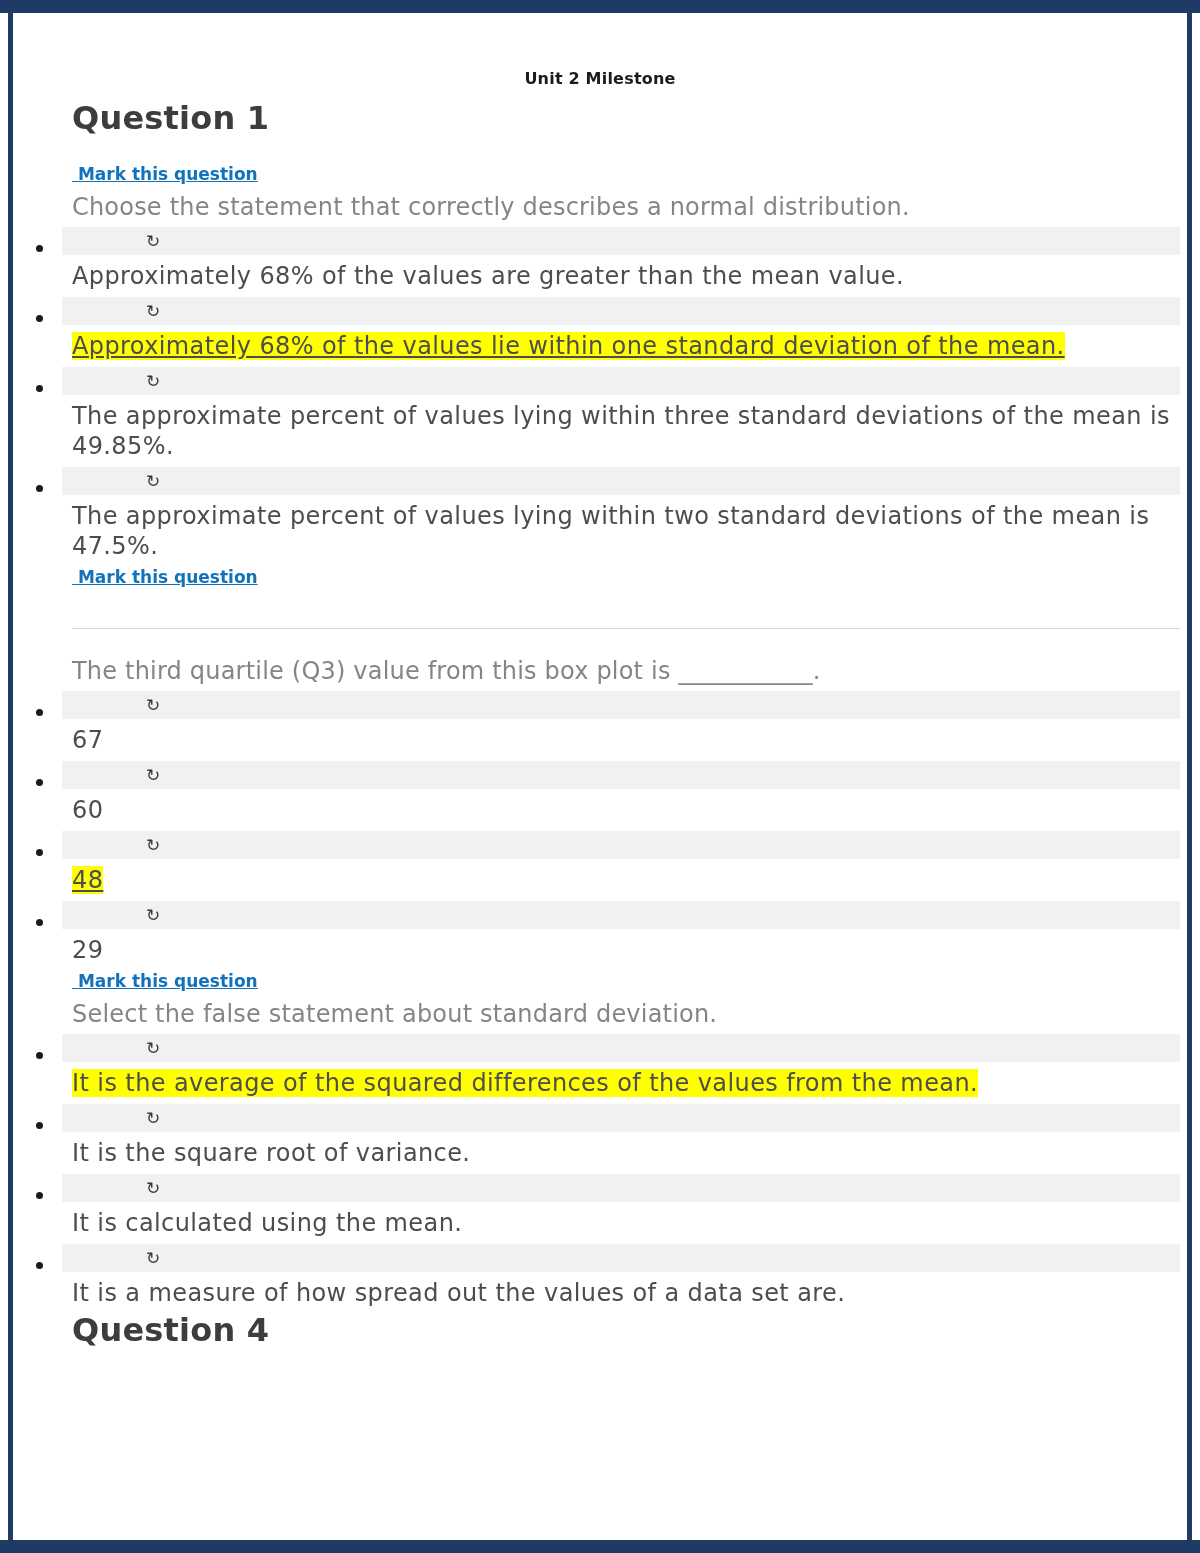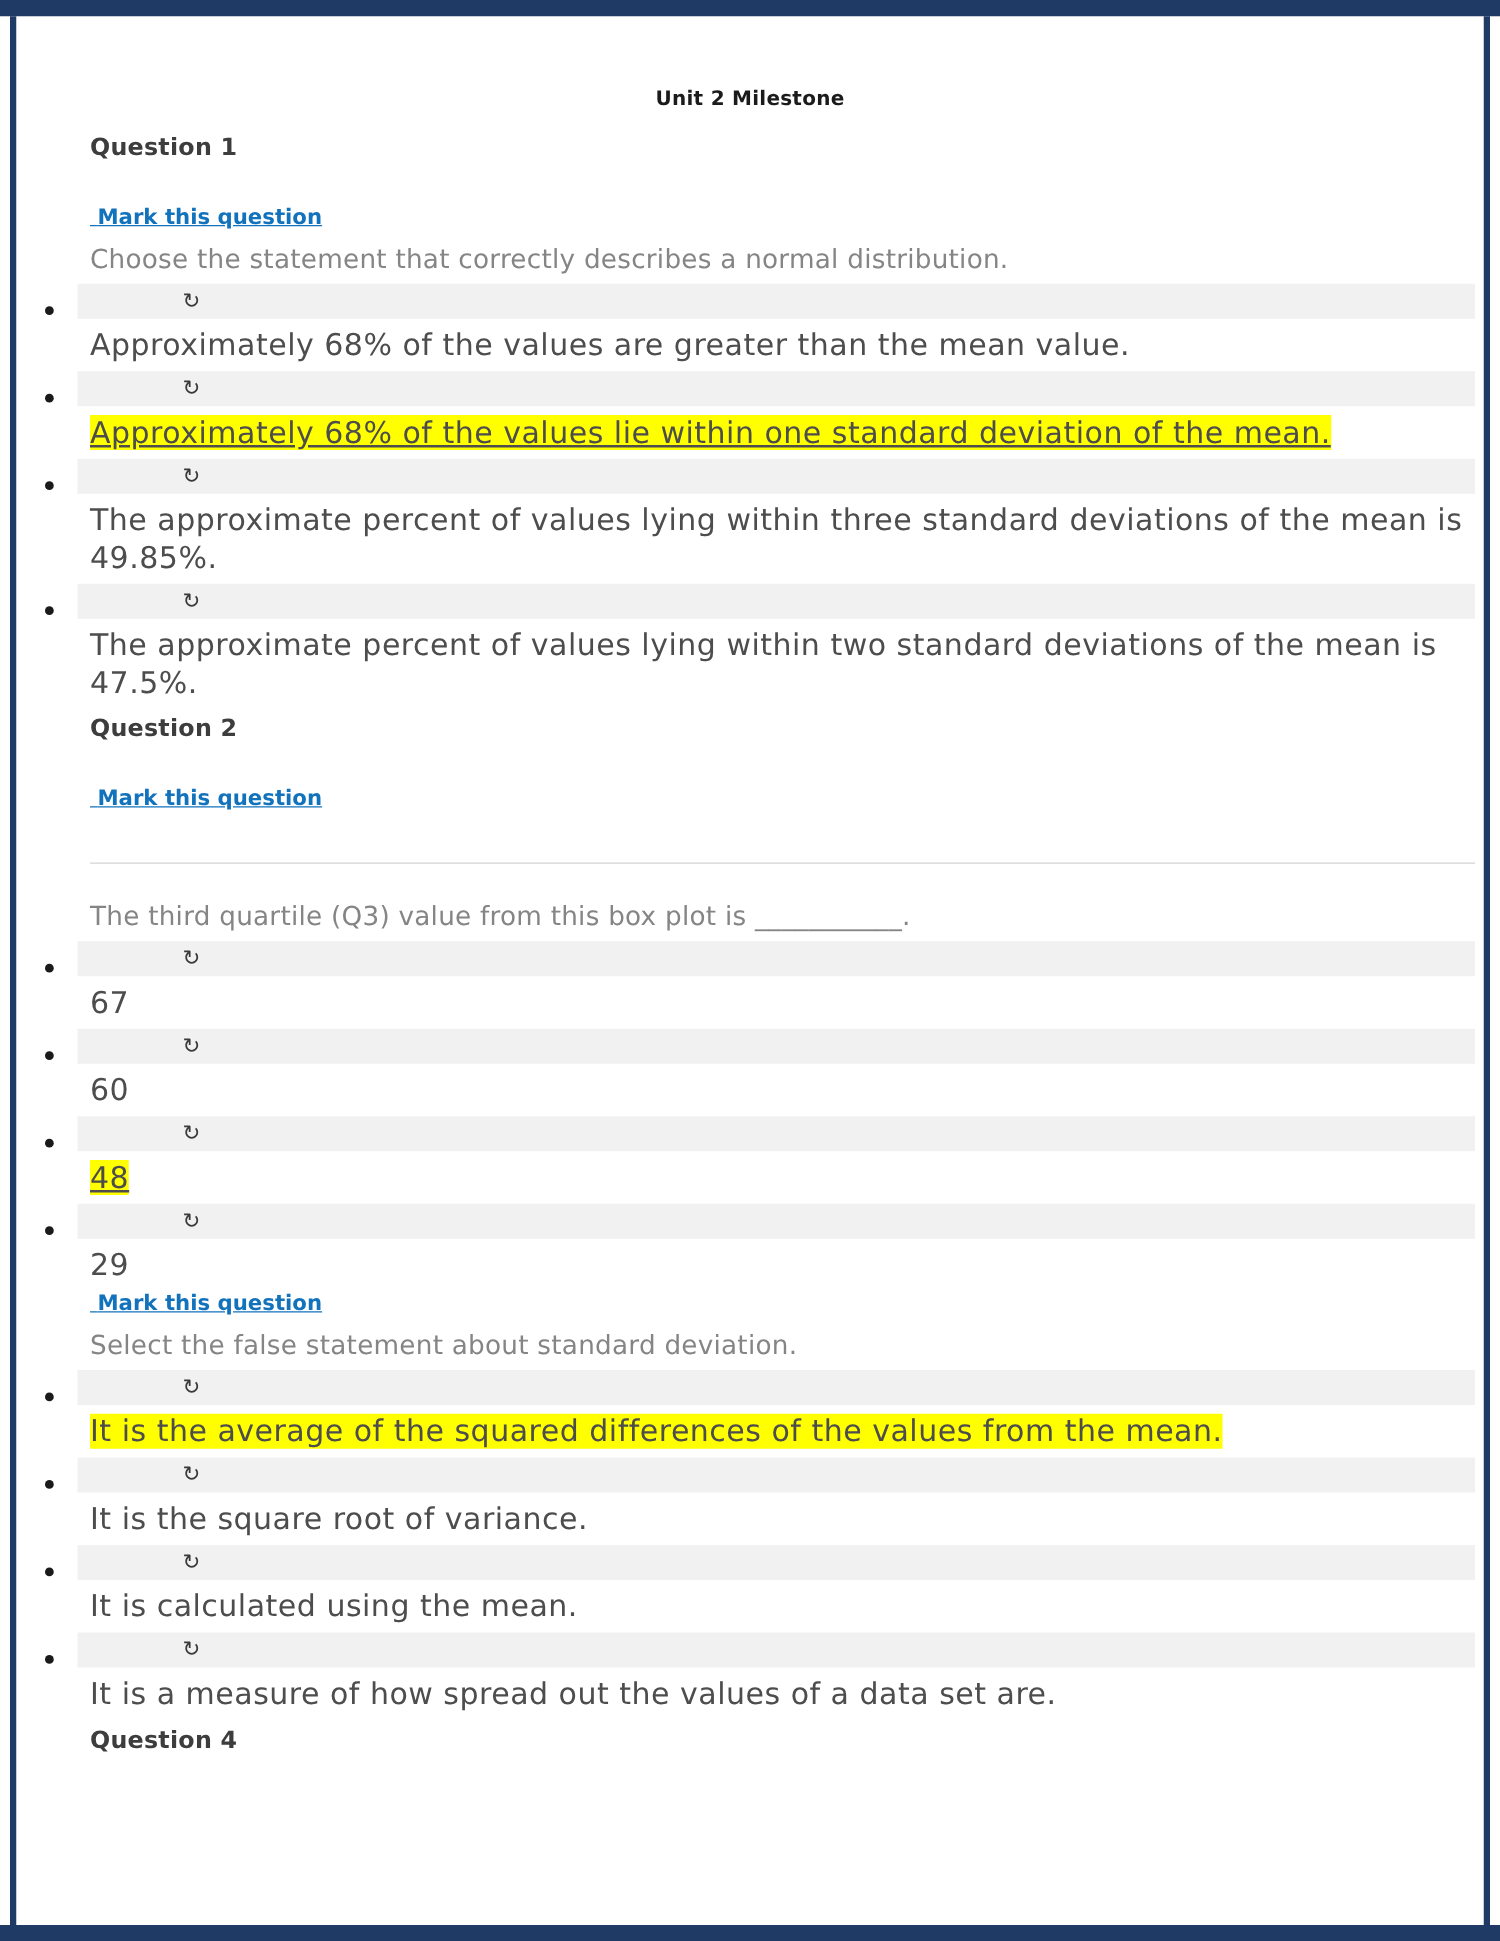--- a/index.html
+++ b/index.html
@@ -32,42 +32,42 @@
     margin: 56px -20px 14px -72px;   
     text-align: center;
     font-size: 16px;
     font-weight: bold;
     color: var(--title, #1b1b1b);
     letter-spacing: 0.2px;
   }
 
   .qh {
     margin: 0 0 30px 0;
-    font-size: 19px;
+    font-size: 32px;
     line-height: 32px;
     font-weight: bold;
     color: var(--heading, #3d3d3d);
     letter-spacing: 0.2px;
   }
 
   .mark-row { margin: 0 0 10px 0; }
   .mark {
     display: inline-block;
     font-size: 17px;
     line-height: 21px;
     font-weight: bold;
     color: var(--link, #1273bc);
     text-decoration: underline;
     cursor: pointer;
   }
   .mark::before { content: "\00a0"; }
 
   .prompt {
     margin: 0 0 8px 0;
-    font-size: 21px;
+    font-size: 24px;
     line-height: 24px;
     color: var(--prompt, #858585);
     letter-spacing: 0.2px;
   }
 
   .divider {
     border: none;
     border-top: 1px solid var(--divider, #d4d4d4);
     margin: 40px 0 30px 0;
     width: 100%;
@@ -162,21 +162,20 @@
       <div class="option">
         <div class="strip">
           <span class="bullet"></span>
           <span class="ricon">↻</span>
         </div>
         <div class="otext"><span>The approximate percent of values lying within two standard deviations of the mean is 47.5%.</span></div>
       </div>
     </section>
 
     <section>
-      <h2 class="qh">Question 2</h2>
       <div class="mark-row">
         <a class="mark" href="#">Mark this question</a>
       </div>
 
       <hr class="divider">
 
       <div class="prompt">The third quartile (Q3) value from this box plot is ___________.</div>
 
       <div class="option">
         <div class="strip">

